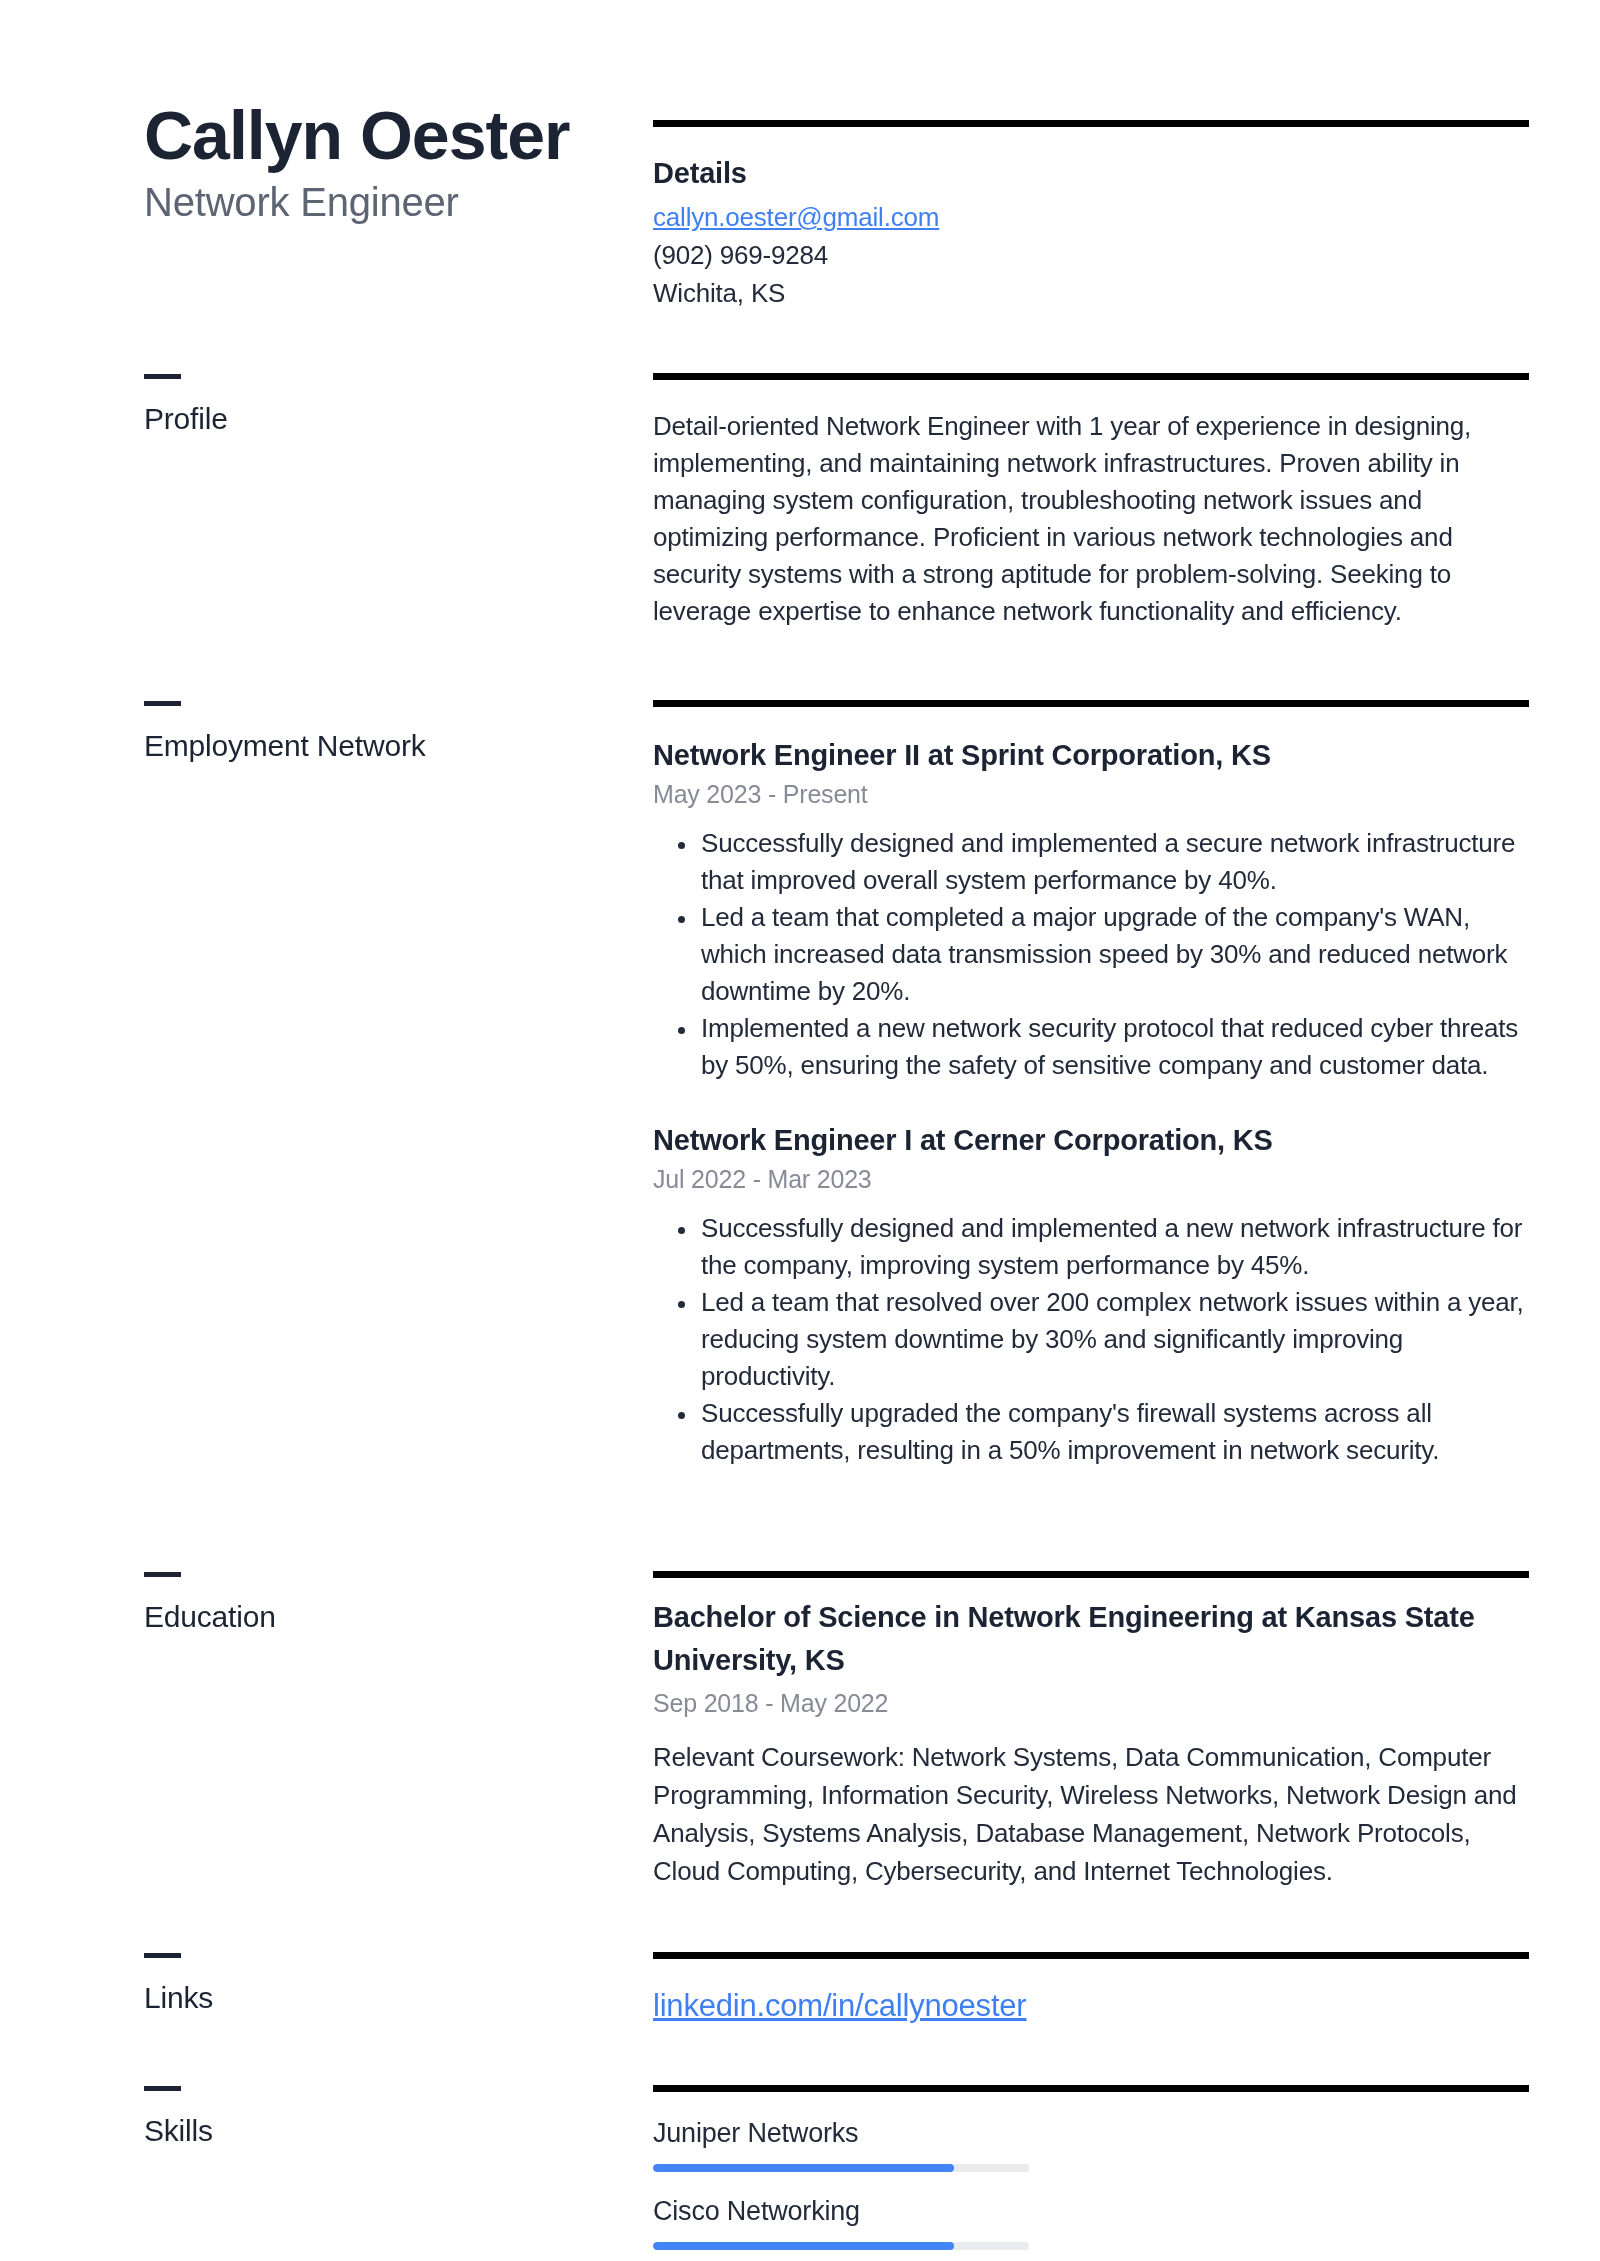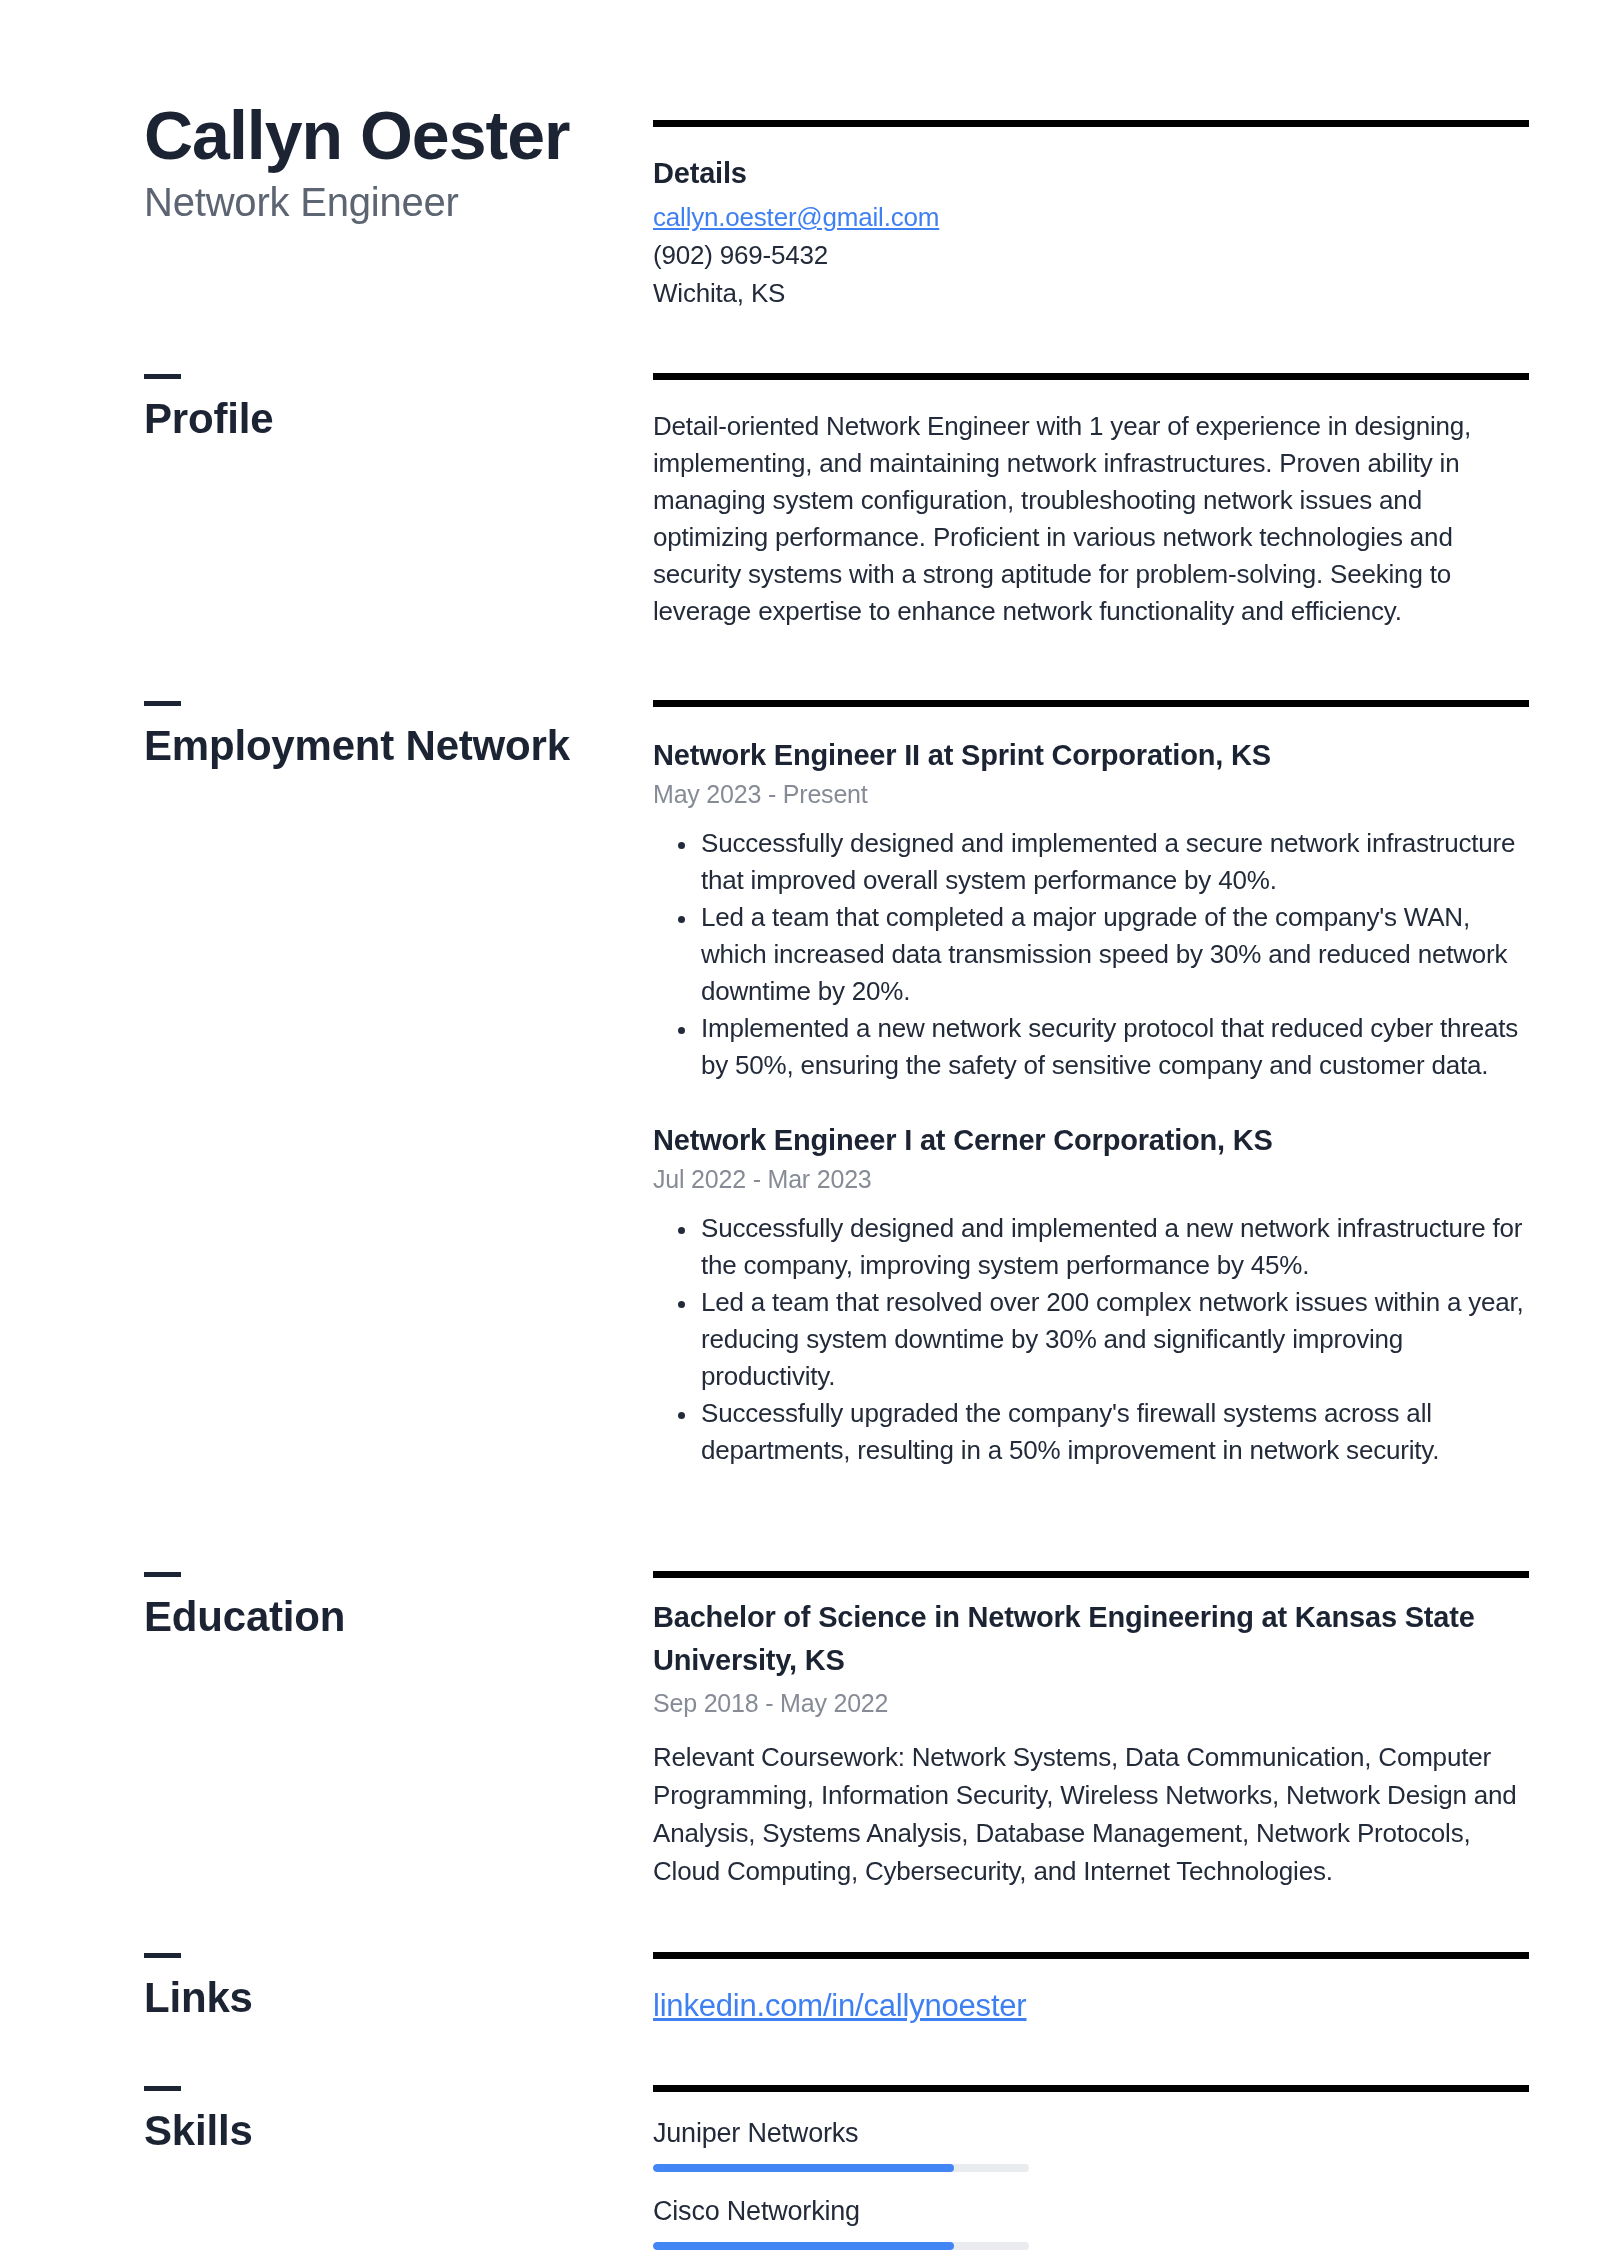--- a/index.html
+++ b/index.html
@@ -25,21 +25,21 @@
     margin-left:22px;
   }
   .sec{
     position:absolute;left:122px;width:1385px;
     display:grid;grid-template-columns:509px 876px;
   }
   .sec-left{grid-column:1;}
   .sec-right{grid-column:2;}
   .dash{width:37px;height:5px;background:var(--heading);margin:1px 0 20px 0;}
   .sec-title{
-    margin:0;font-size:42px;line-height:40px;font-weight:bold;
+    margin:0;font-size:30px;line-height:40px;font-weight:normal;
     color:var(--heading);letter-spacing:-0.2px;
   }
   .rule{height:7px;background:var(--rule);}
   
   .name{
     margin:0;font-size:68px;line-height:78px;font-weight:bold;
     color:var(--heading);letter-spacing:-1px;
   }
   .job-headline{
     margin:4px 0 0 0;font-size:40px;line-height:48px;color:var(--subtitle);
@@ -91,21 +91,21 @@
     <div class="sec-left">
       <h1 class="name">Callyn Oester</h1>
       <div class="job-headline">Network Engineer</div>
     </div>
     <div class="sec-right details-block">
       <div class="rule"></div>
       <h3 class="details-heading">Details</h3>
       <div class="contact-line">
         <a class="link" href="#">callyn.oester@gmail.com</a>
       </div>
-      <div class="contact-line">(902) 969-5432</div>
+      <div class="contact-line">(902) 969-9284</div>
       <div class="contact-line">Wichita, KS</div>
     </div>
   </div>
 
   <div class="sec" style="top:373px">
     <div class="sec-left">
       <div class="dash"></div>
       <h2 class="sec-title">Profile</h2>
     </div>
     <div class="sec-right">

